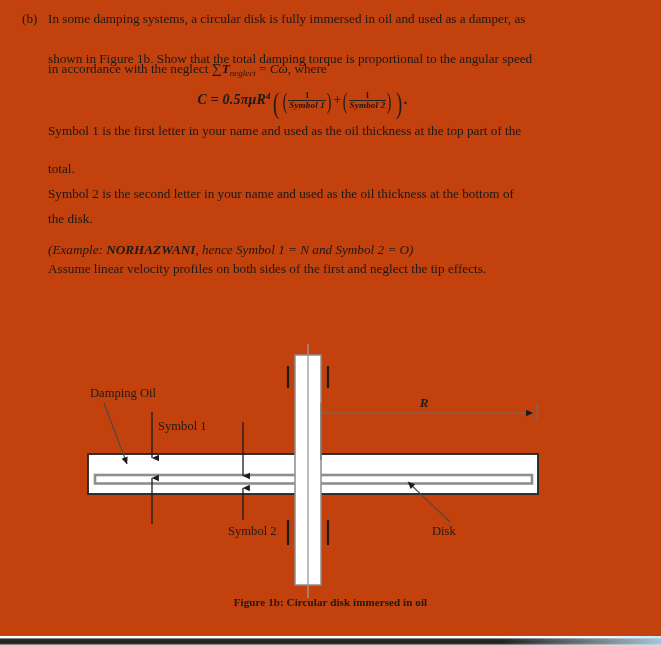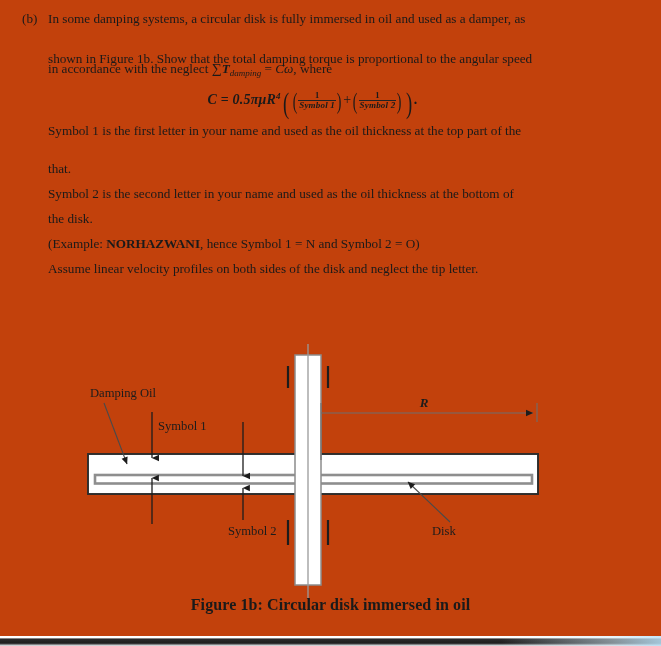--- a/index.html
+++ b/index.html
@@ -45,21 +45,21 @@
     left: 48px;
     width: 600px;
     font-size: 13.2px;
     line-height: 25px;
     white-space: nowrap;
   }
 
   
   .formula {
     position: absolute;
-    left: 10px;
+    left: 0;
     top: 86px;
     width: 605px;
     text-align: center;
     font-size: 14px;
     font-family: "Liberation Serif", "DejaVu Serif", serif;
     text-decoration: underline;
   }
   .formula .fwrap {
     display: inline-block;
     font-style: italic;
@@ -129,21 +129,21 @@
     font-weight: bold;
     fill: #1c1c1c;
   }
 
   .caption {
     position: absolute;
     left: 0;
     top: 596px;
     width: 661px;
     text-align: center;
-    font-size: 16px;
+    font-size: 11px;
     font-weight: bold;
     letter-spacing: .1px;
   }
 
   .bottombar {
     position: absolute;
     left: 0;
     top: 636px;
     width: 661px;
     height: 10px;
@@ -166,43 +166,43 @@
   <div class="textblock">
 
     <div class="line" style="top:6px;left:22px;width:640px;">
       <span style="display:inline-block;width:26px;">(b)</span><span>In some damping systems, a circular disk is fully immersed in oil and used as a damper, as</span>
     </div>
 
     <div class="line" style="top:46px;">shown in Figure 1b. Show that the total damping torque is proportional to the angular speed</div>
 
     <div class="line" style="top:56px;">
       <span>in accordance with the neglect</span>
-      <span style="font-size:14px;">∑</span><span class="ital" style="font-weight:bold;">T</span><span class="sub">damping</span>
+      <span style="font-size:14px;">∑</span><span class="ital" style="font-weight:bold;">T</span><span class="sub">neglect</span>
       <span>=</span>
       <span class="ital">Cω</span><span>, where</span>
     </div>
 
     <div class="formula">
       <span class="fwrap">
         <span>C</span>
         <span class="norm">=</span>
         <span>0.5πμR</span><span class="sup4">4</span><span class="bigparen">(</span><span class="midparen">(</span><span class="frac"><span class="num">1</span><span class="den">Symbol 1</span></span><span class="midparen">)</span><span class="norm" style="font-weight:normal;">+</span><span class="midparen">(</span><span class="frac"><span class="num">1</span><span class="den">Symbol 2</span></span><span class="midparen">)</span><span class="bigparen">)</span><span class="norm">.</span>
       </span>
     </div>
 
     <div class="line" style="top:118px;">Symbol 1 is the first letter in your name and used as the oil thickness at the top part of the</div>
-    <div class="line" style="top:156px;">that.</div>
+    <div class="line" style="top:156px;">total.</div>
     <div class="line" style="top:181px;">Symbol 2 is the second letter in your name and used as the oil thickness at the bottom of</div>
     <div class="line" style="top:206px;font-family:Liberation Serif, serif;">the disk.</div>
 
-    <div class="line" style="top:231px;">
+    <div class="line" style="top:237px;font-style:italic;">
       <span>(Example: </span><span style="font-weight:bold;">NORHAZWANI</span><span>, hence Symbol 1 = N and Symbol 2 = O)</span>
     </div>
 
-    <div class="line" style="top:256px;">Assume linear velocity profiles on both sides of the disk and neglect the tip letter.</div>
+    <div class="line" style="top:256px;">Assume linear velocity profiles on both sides of the first and neglect the tip effects.</div>
   </div>
 
   <div id="figure">
     <svg width="661" height="280" viewBox="0 0 661 280" xmlns="http://www.w3.org/2000/svg">
       <defs>
         <marker id="arrowDown" markerWidth="9" markerHeight="9" refX="4.5" refY="7.6" orient="auto" markerUnits="userSpaceOnUse">
           <path d="M1.3,0.6 L7.7,0.6 L4.5,7.8 Z" fill="#1c1c1c"></path>
         </marker>
         <marker id="arrowUp" markerWidth="9" markerHeight="9" refX="4.5" refY="1.2" orient="auto" markerUnits="userSpaceOnUse">
           <path d="M4.5,0.9 L7.7,8.1 L1.3,8.1 Z" fill="#1c1c1c"></path>

